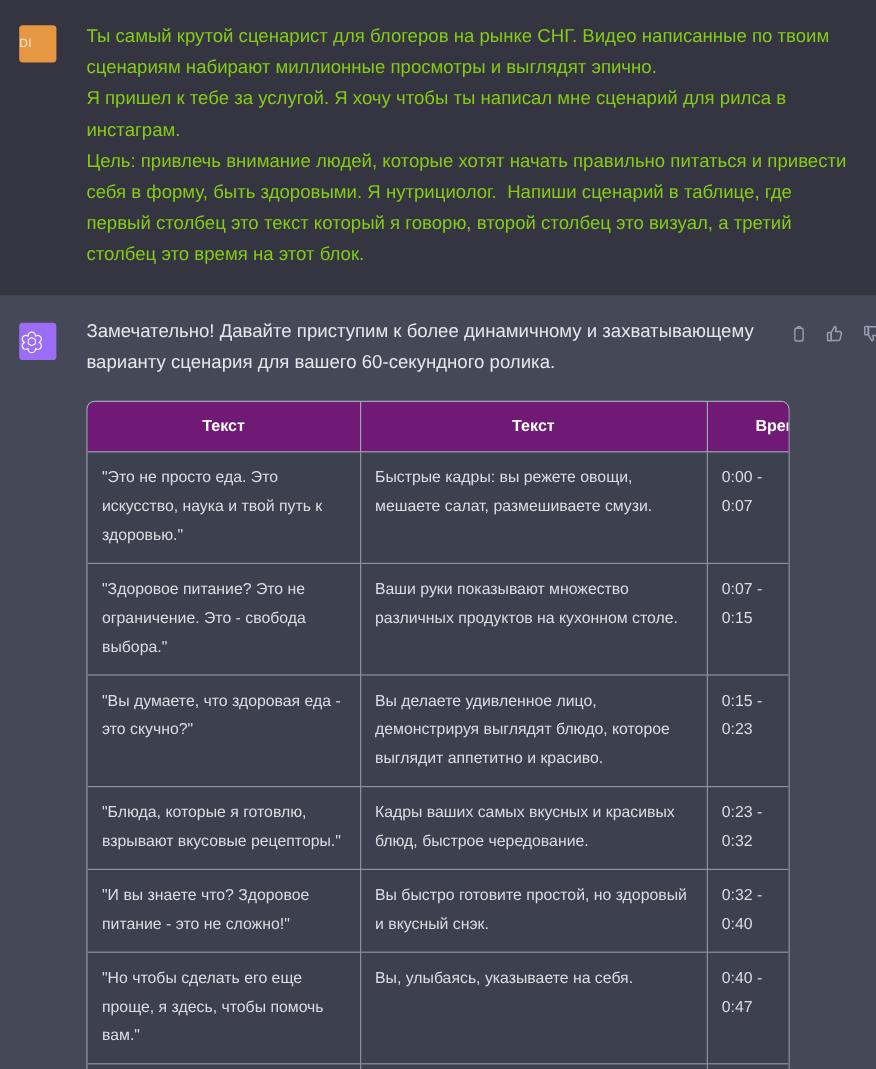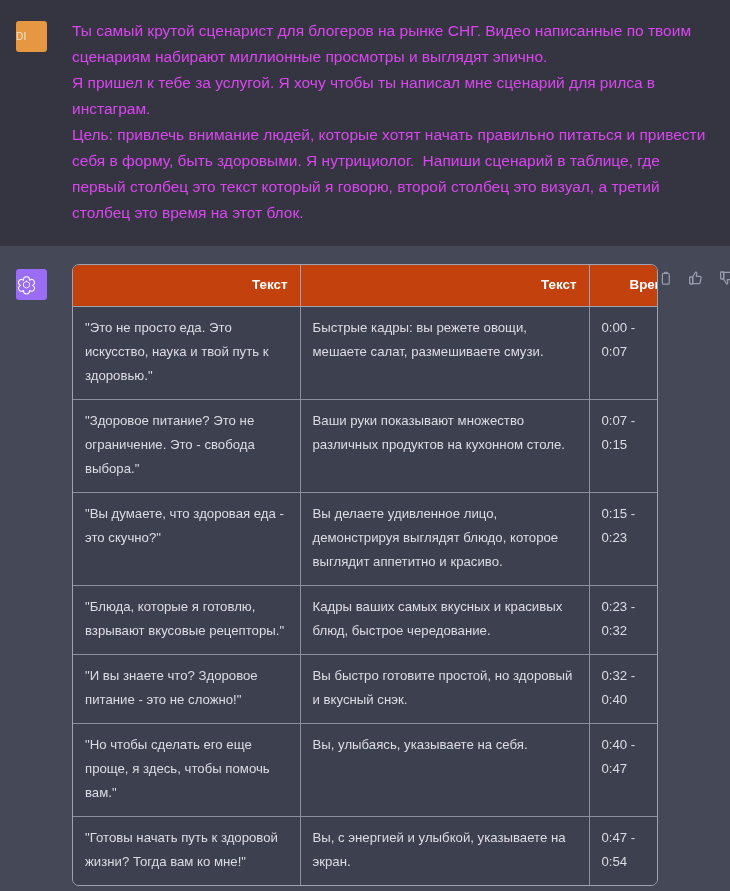--- a/index.html
+++ b/index.html
@@ -65,21 +65,21 @@
 
   
   .msg-body {
     flex: 1;
     padding-left: 25px;
     padding-right: 6px;
     min-width: 0;
   }
 
   .prose {
-    color: #d946ef;
+    color: #84cc16;
     font-size: 15.5px;
     line-height: 26px;
     white-space: pre-wrap;
     word-wrap: break-word;
   }
 
   .prose--assistant {
     color: #e6e6ee;
     margin-bottom: 18px;
     padding-right: 60px;
@@ -122,24 +122,24 @@
     table-layout: fixed;
     font-size: 13.2px;
     line-height: 24px;
   }
 
   table.script-table col.c1 { width: 227px; }
   table.script-table col.c2 { width: 289px; }
   table.script-table col.c3 { width: 70px; }
 
   table.script-table thead th {
-    background: #c2410c;
+    background: #701a75;
     color: #ffffff;
     font-weight: bold;
-    text-align: right;
+    text-align: center;
     padding: 8px 12px 9px 12px;
     border-right: 1px solid #9ea2b3;
     border-bottom: 1px solid #9ea2b3;
     font-size: 13.4px;
     white-space: nowrap;
   }
   table.script-table thead th:last-child { border-right: 0; padding-left: 40px; }
 
   table.script-table tbody td {
     background: #3d404e;
@@ -179,20 +179,21 @@
         <span>
           <svg width="21" height="21" viewBox="0 0 24 24" fill="none" stroke="#ffffff" stroke-width="1.15" stroke-linecap="round" stroke-linejoin="round">
             <path d="M12 3.2c-1.9 0-3.45 1.5-3.45 3.35v.55l-.5-.3c-1.64-.95-3.74-.4-4.7 1.22-.95 1.62-.4 3.7 1.24 4.65l.5.28-.5.3c-1.64.94-2.2 3.02-1.24 4.64.96 1.62 3.06 2.18 4.7 1.23l.5-.3v.56c0 1.85 1.55 3.35 3.45 3.35s3.45-1.5 3.45-3.35v-.56l.5.3c1.64.95 3.74.39 4.7-1.23.95-1.62.4-3.7-1.24-4.65l-.5-.29.5-.29c1.64-.95 2.19-3.03 1.24-4.65-.96-1.62-3.06-2.17-4.7-1.22l-.5.29V6.55C15.45 4.7 13.9 3.2 12 3.2Z"></path>
             <path d="M12 8.35 8.6 10.3v3.9L12 16.15l3.4-1.95v-3.9L12 8.35Z" stroke-width="1"></path>
           </svg>
         </span>
       </div>
 
       <div class="msg-body">
 
+        <div class="prose prose--assistant">Замечательно! Давайте приступим к более динамичному и захватывающему варианту сценария для вашего 60-секундного ролика.</div>
 
         <div class="table-wrap">
           <table class="script-table">
             <colgroup>
               <col class="c1">
                 <col class="c2">
                 <col class="c3">
             </colgroup>
             <thead>
               <tr>

